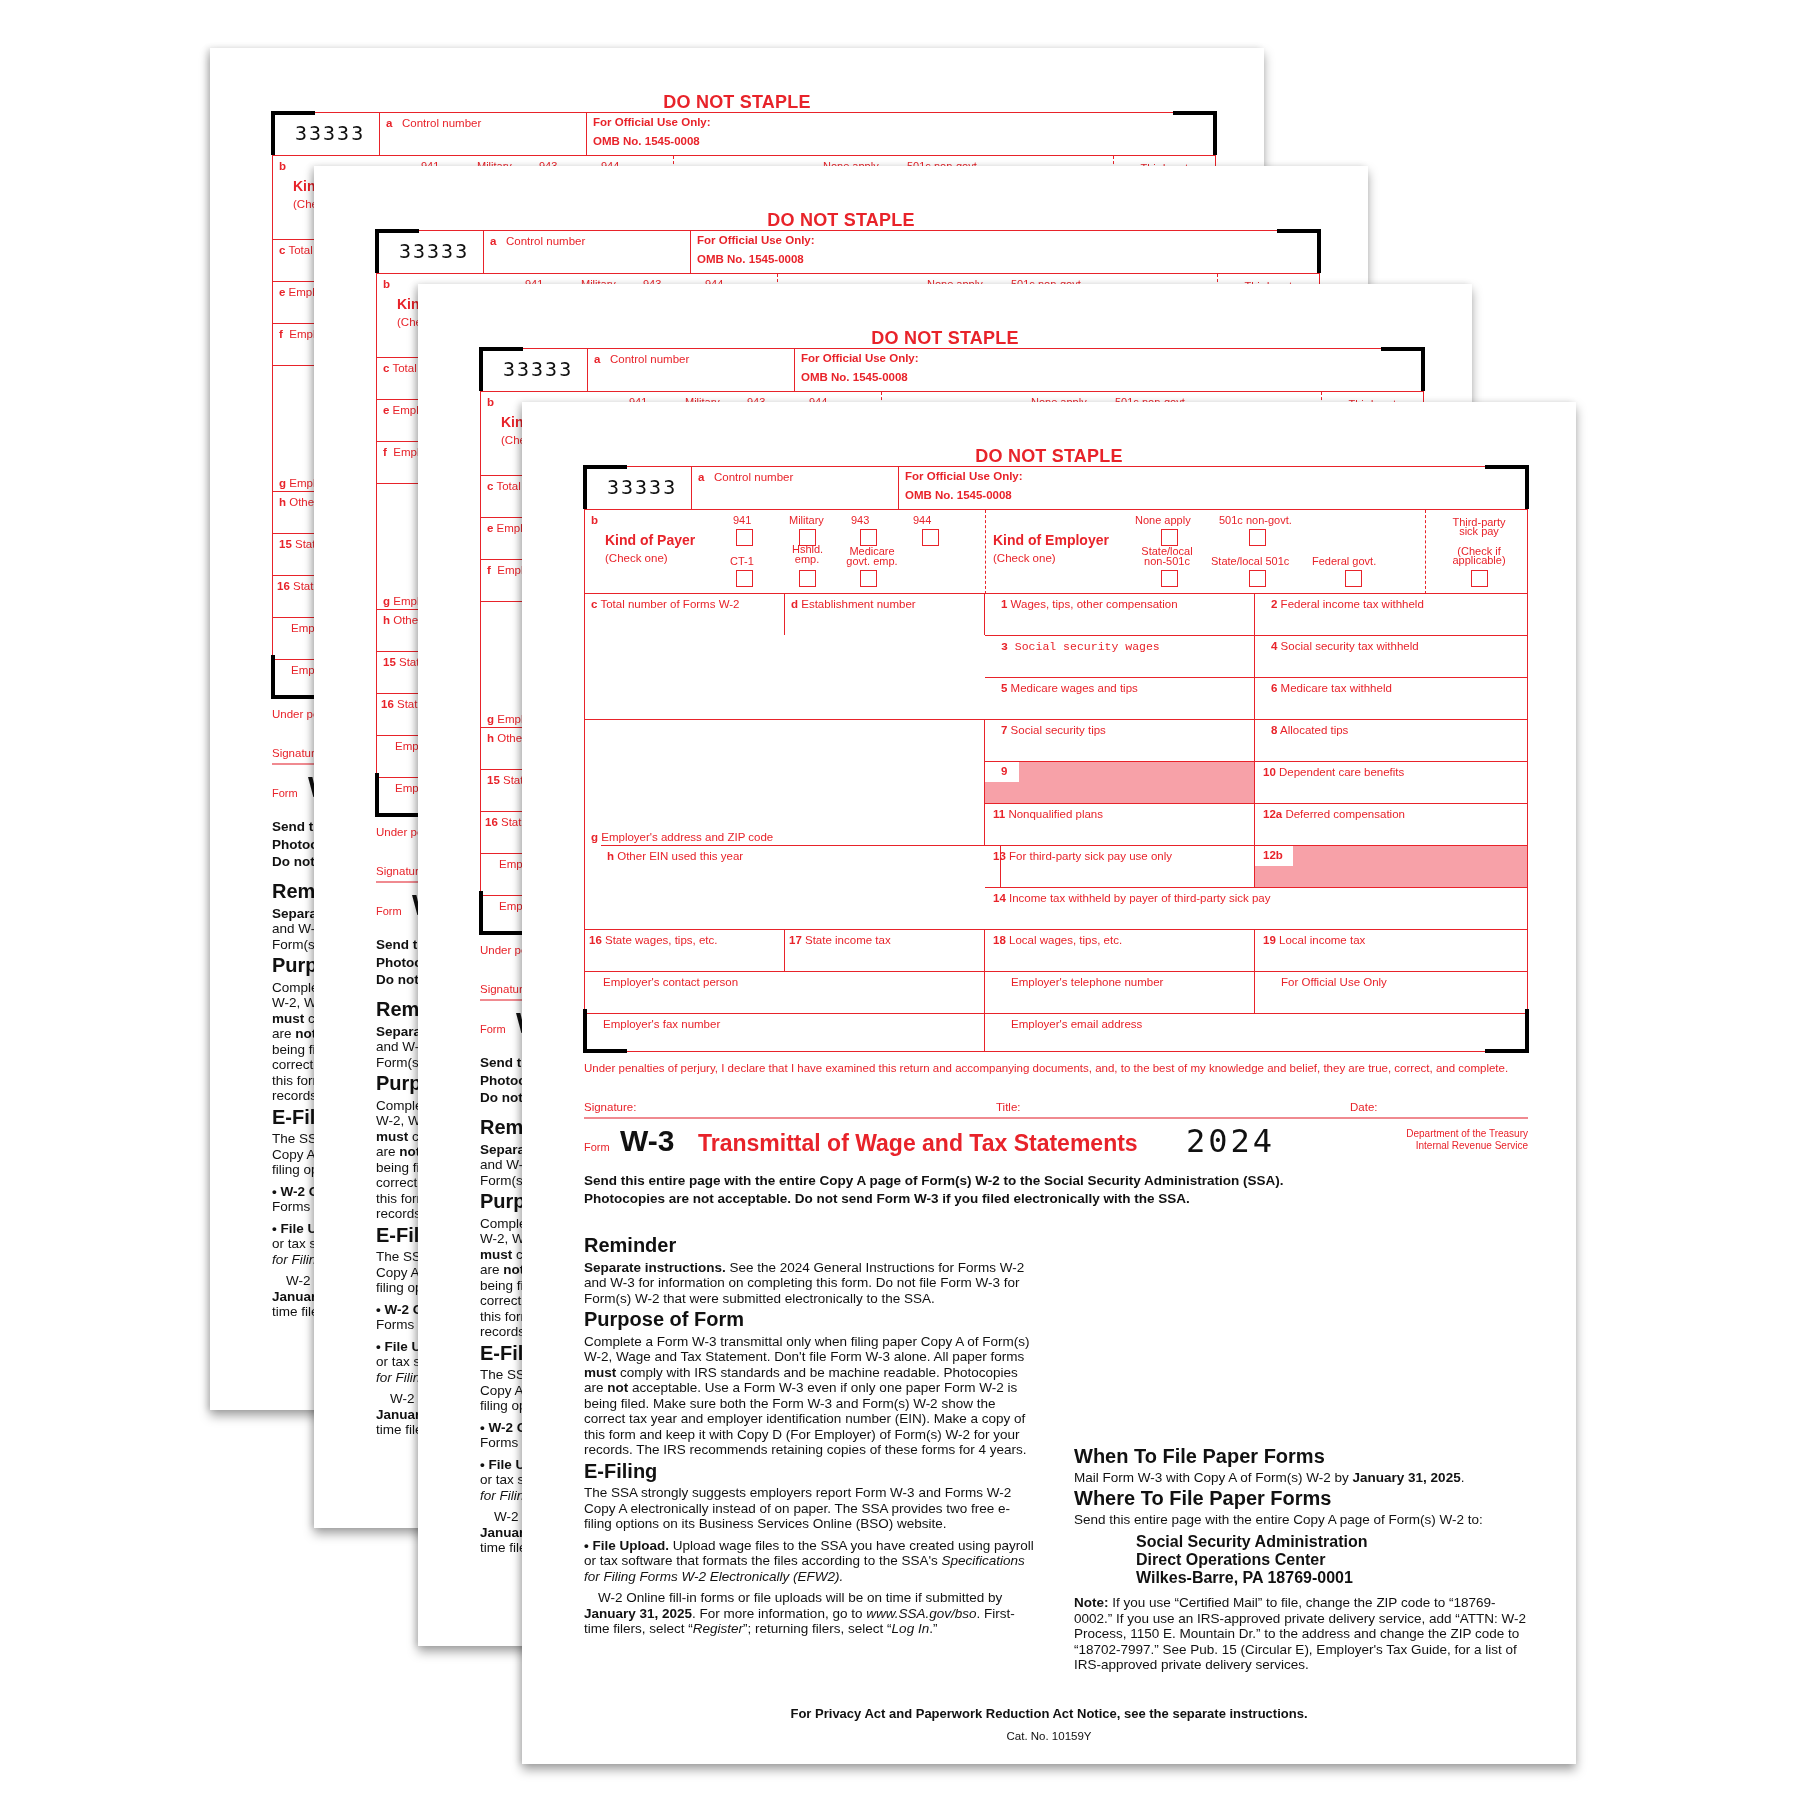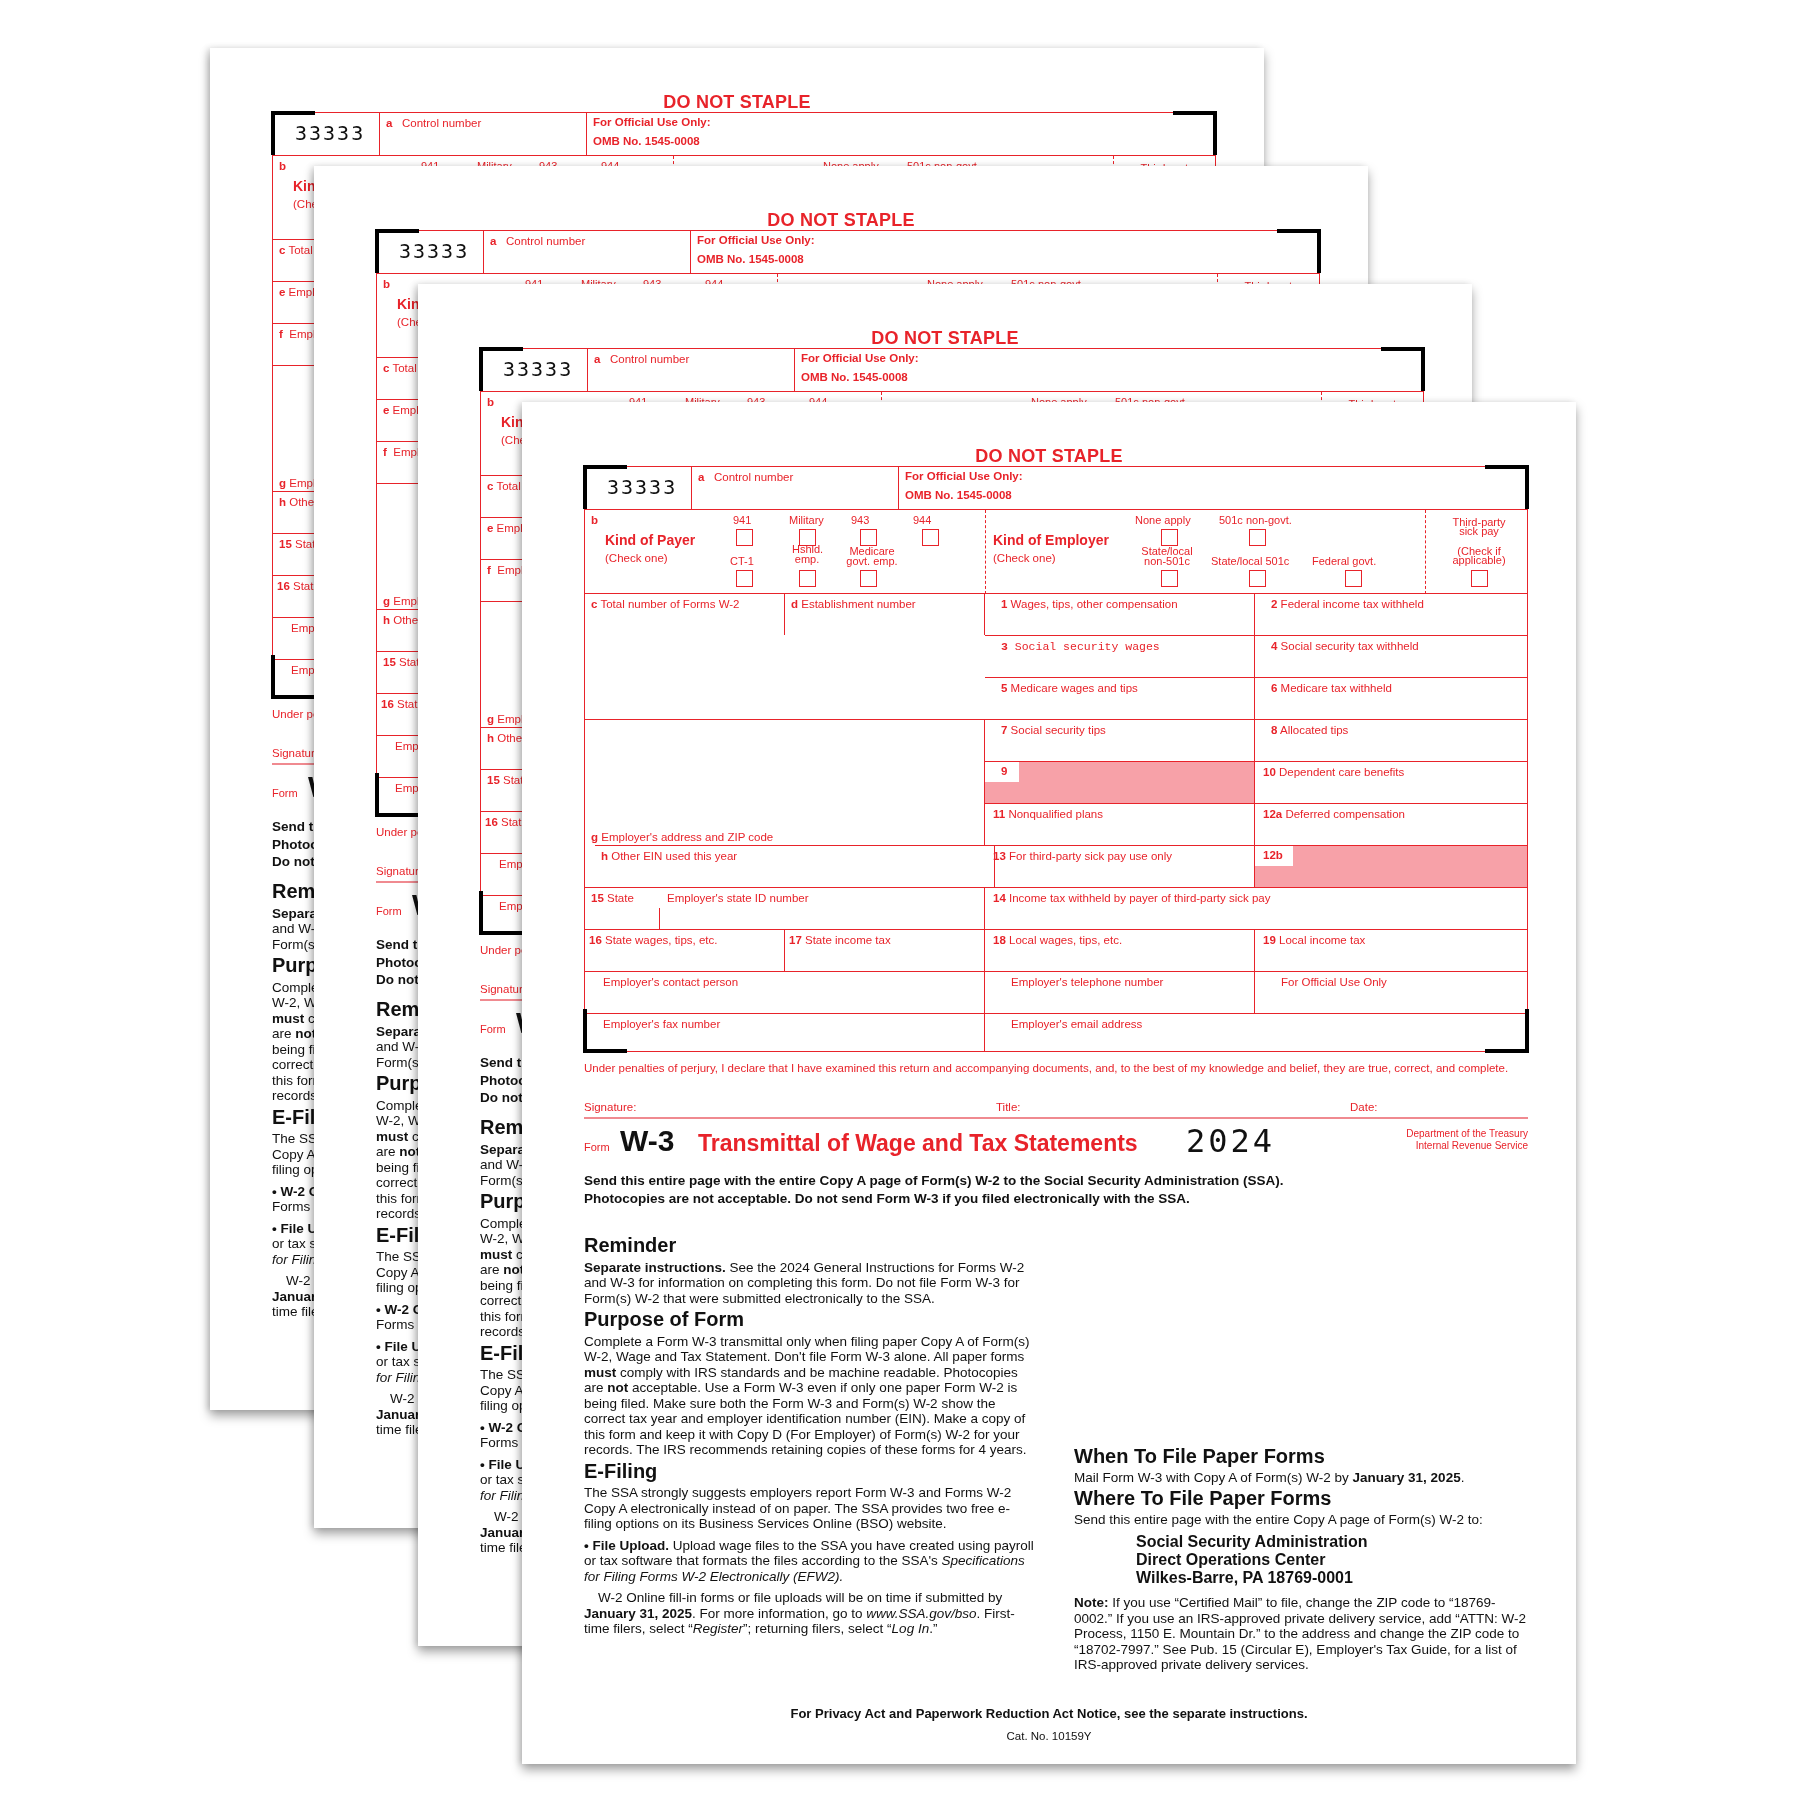--- a/index.html
+++ b/index.html
@@ -826,35 +826,30 @@
           <span class="lbl" style="left:8px;"><b>10</b> <span>Dependent care benefits</span></span>
         </div>
 
       <div class="cell" style="left:400px;top:336px;width:270px;height:42px;border-top-width:1.5px;border-right-width:1px;">
           <span class="lbl" style="left:8px;"><b>11</b> <span>Nonqualified plans</span></span>
         </div>
       <div class="cell" style="left:670px;top:336px;width:272px;height:42px;border-top-width:1.5px;">
           <span class="lbl" style="left:8px;"><b>12a</b> <span>Deferred compensation</span></span>
         </div>
 
-      <div class="cell" style="left:10px;top:378px;width:400px;height:42px;border-top-width:1.5px;border-right-width:1px;">
+      <div class="cell" style="left:16px;top:378px;width:400px;height:42px;border-top-width:1.5px;border-right-width:1px;">
           <span class="lbl"><b>h</b> <span>Other EIN used this year</span></span>
         </div>
       <div class="cell" style="left:400px;top:378px;width:270px;height:42px;border-top-width:1.5px;border-right-width:1px;">
           <span class="lbl" style="left:8px;"><b>13</b> <span>For third-party sick pay use only</span></span>
         </div>
       <div class="cell shade" style="left:670px;top:378px;width:272px;height:42px;border-top-width:1.5px;">
           <span class="lbl" style="left:0;top:0;background:#fff;padding:3px 10px 5px 8px;"><b>12b</b></span>
         </div>
 
-      <div class="cell" style="left:0;top:420px;width:400px;height:42px;border-top-width:1.5px;border-right-width:1px;">
-        <span class="lbl"><b>15</b> <span>State</span></span>
-        <span class="lbl" style="left:82px;">Employer's state ID number</span>
-        <div style="position:absolute;left:74px;top:20px;height:22px;border-left:1px solid #e8232a;"></div>
-      </div>
       <div class="cell" style="left:400px;top:420px;width:542px;height:42px;border-top-width:1.5px;">
           <span class="lbl" style="left:8px;"><b>14</b> <span>Income tax withheld by payer of third-party sick pay</span></span>
         </div>
 
       <div class="cell" style="left:0;top:462px;width:200px;height:42px;border-top-width:1.5px;border-right-width:1px;">
           <span class="lbl" style="left:4px;"><b>16</b> <span>State wages, tips, etc.</span></span>
         </div>
       <div class="cell" style="left:200px;top:462px;width:200px;height:42px;border-top-width:1.5px;border-right-width:1px;">
           <span class="lbl" style="left:4px;"><b>17</b> <span>State income tax</span></span>
         </div>

